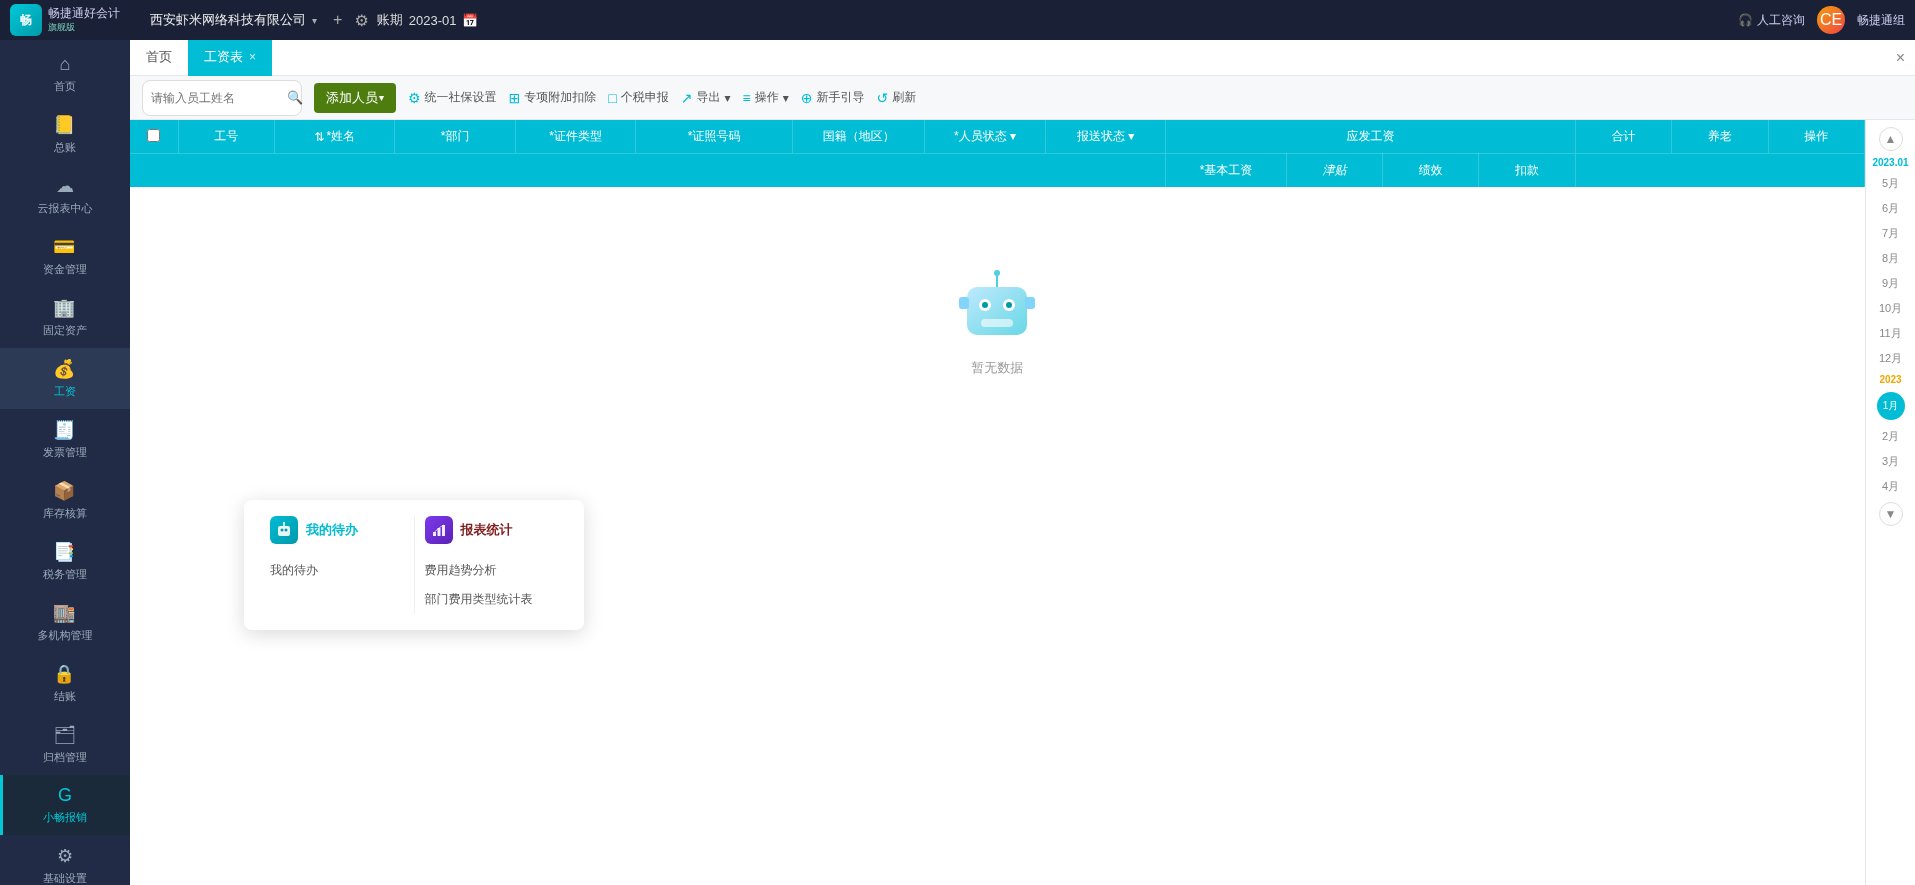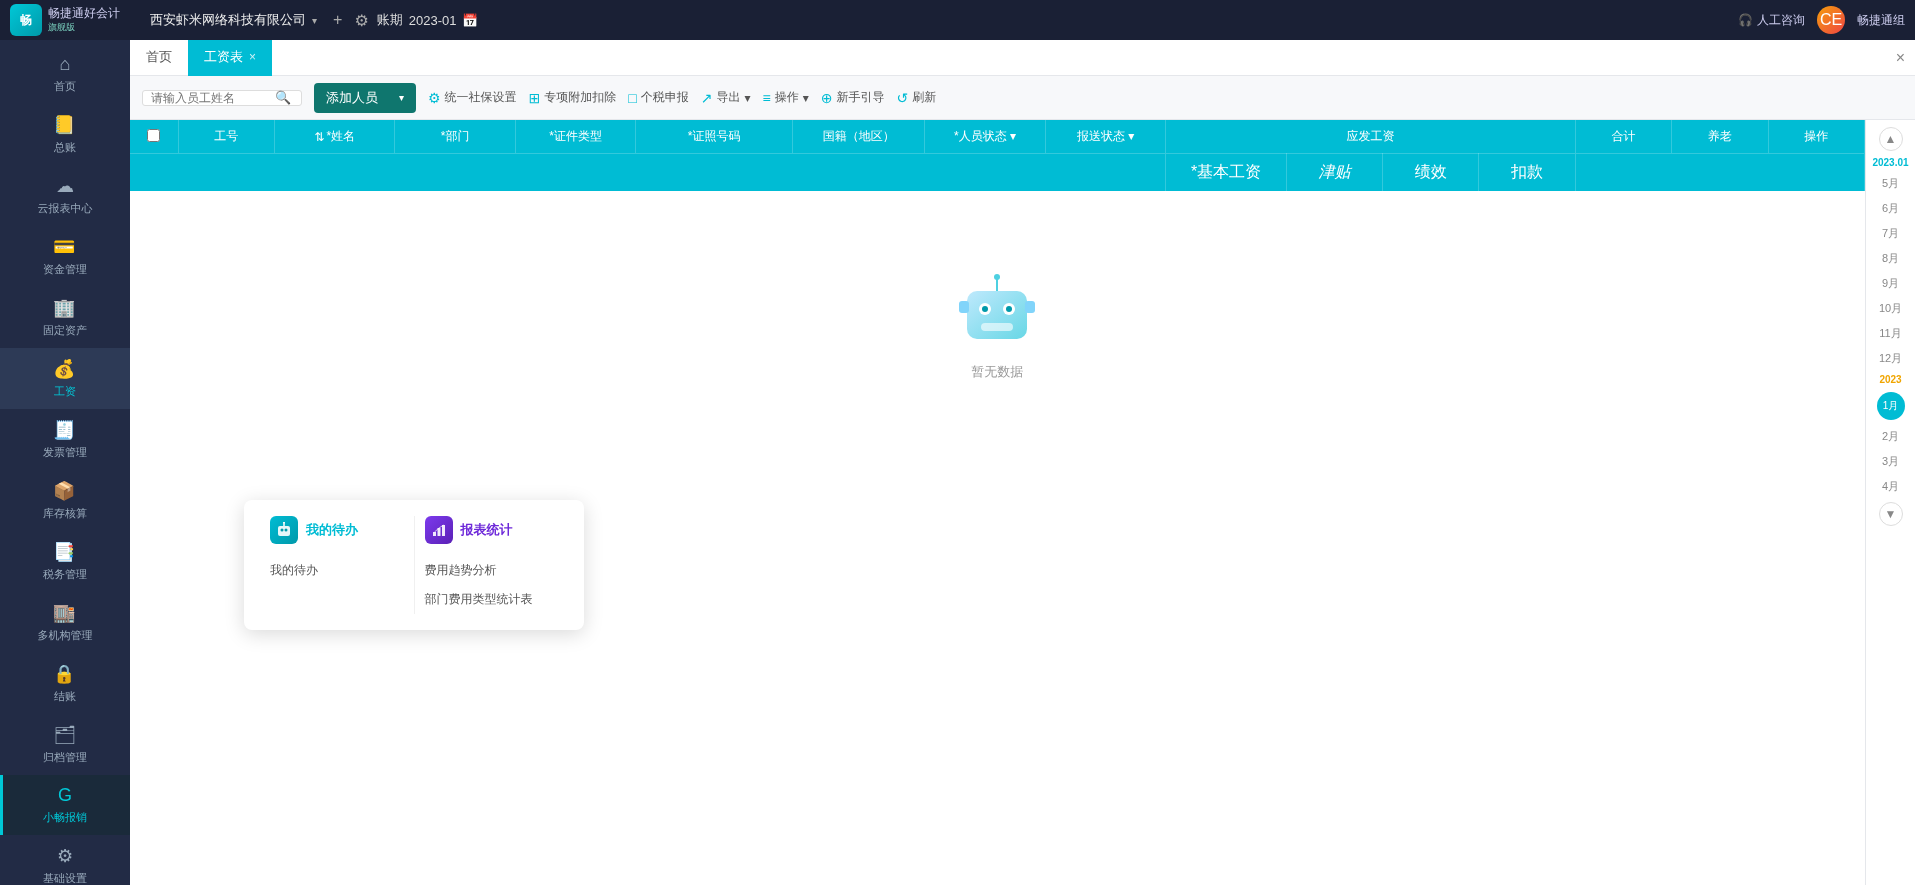--- a/index.html
+++ b/index.html
@@ -115,34 +115,34 @@
       display: flex;
       align-items: center;
       padding: 0 12px;
       gap: 12px;
       border-bottom: 1px solid #e5e7eb;
       flex-shrink: 0;
     }
     .search-box {
       display: flex; align-items: center;
       border: 1px solid #ddd;
-      border-radius: 3px;
+      border-radius: 8px;
       padding: 0 8px;
-      height: 16px; width: 160px;
+      height: 36px; width: 160px;
       background: #fff;
-      gap: 4px;
+      gap: 16px;
     }
     .search-box input {
       border: none; outline: none; font-size: 12px; width: 120px; color: #aaa; background: transparent;
     }
     .search-icon { color: #aaa; font-size: 13px; }
     .btn-add-person {
-      background: #0f766e; color: #fff; border: none;
+      background: #4d7c0f; color: #fff; border: none;
       padding: 0 12px; height: 30px; border-radius: 4px;
-      font-size: 13px; cursor: pointer; display: flex; align-items: center; gap: 21px;
+      font-size: 13px; cursor: pointer; display: flex; align-items: center; gap: 1px;
     }
     .btn-add-person .dropdown-arrow { font-size: 10px; }
     .toolbar-action {
       display: flex; align-items: center; gap: 4px;
       font-size: 12px; color: #555; cursor: pointer;
       white-space: nowrap;
     }
     .toolbar-action .icon { color: #00bcd4; font-size: 14px; }
 
     
@@ -162,21 +162,21 @@
       color: #fff;
       font-size: 12px;
       font-weight: normal;
       padding: 8px 6px;
       border-right: 1px solid rgba(255,255,255,0.2);
       text-align: center;
       white-space: nowrap;
     }
     .salary-table thead tr.sub-header th {
       background: #00bcd4;
-      font-size: 16px;
+      font-size: 12px;
       border-top: 1px solid rgba(255,255,255,0.2);
     }
     th.checkbox-col { width: 40px; }
     th.num-col { width: 80px; }
     th.name-col { width: 100px; }
     th.dept-col { width: 100px; }
     th.id-type-col { width: 100px; }
     th.id-num-col { width: 130px; }
     th.country-col { width: 110px; }
     th.person-status-col { width: 100px; }
@@ -227,21 +227,21 @@
       margin-bottom: 12px;
     }
     .popup-col-icon {
       width: 28px; height: 28px;
       background: linear-gradient(135deg, #00bcd4, #0099aa);
       border-radius: 6px;
       display: flex; align-items: center; justify-content: center;
       color: #fff; font-size: 14px;
     }
     .popup-col-icon.purple { background: linear-gradient(135deg, #7c3aed, #5b21b6); }
-    .popup-col-title { font-size: 13px; font-weight: bold; color: #6d28d9; }
+    .popup-col-title { font-size: 13px; font-weight: bold; color: #7f1d1d; }
     .popup-col-title.active { color: #00bcd4; }
     .popup-item {
       font-size: 12px; color: #555; padding: 6px 0; cursor: pointer;
     }
 
     
     .right-timeline {
       width: 50px;
       background: #fff;
       border-left: 1px solid #e5e7eb;

